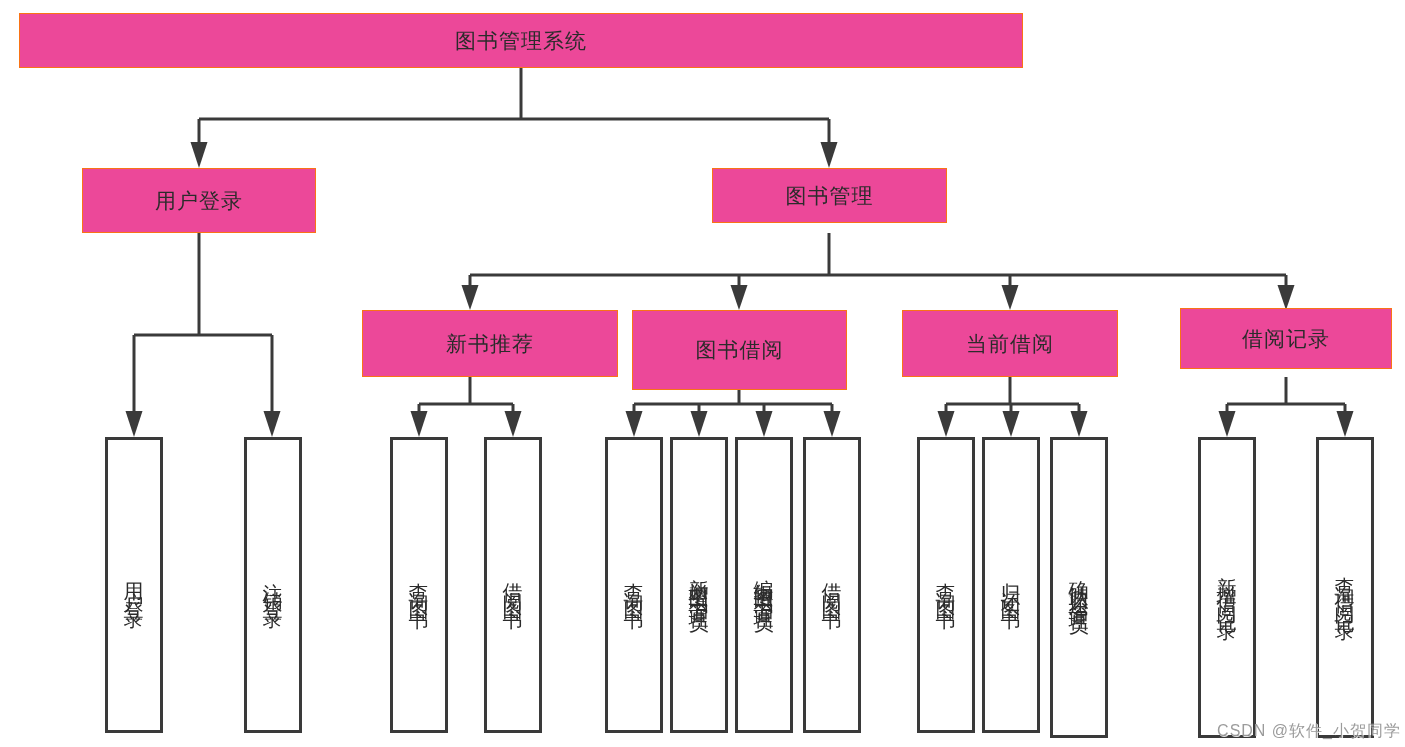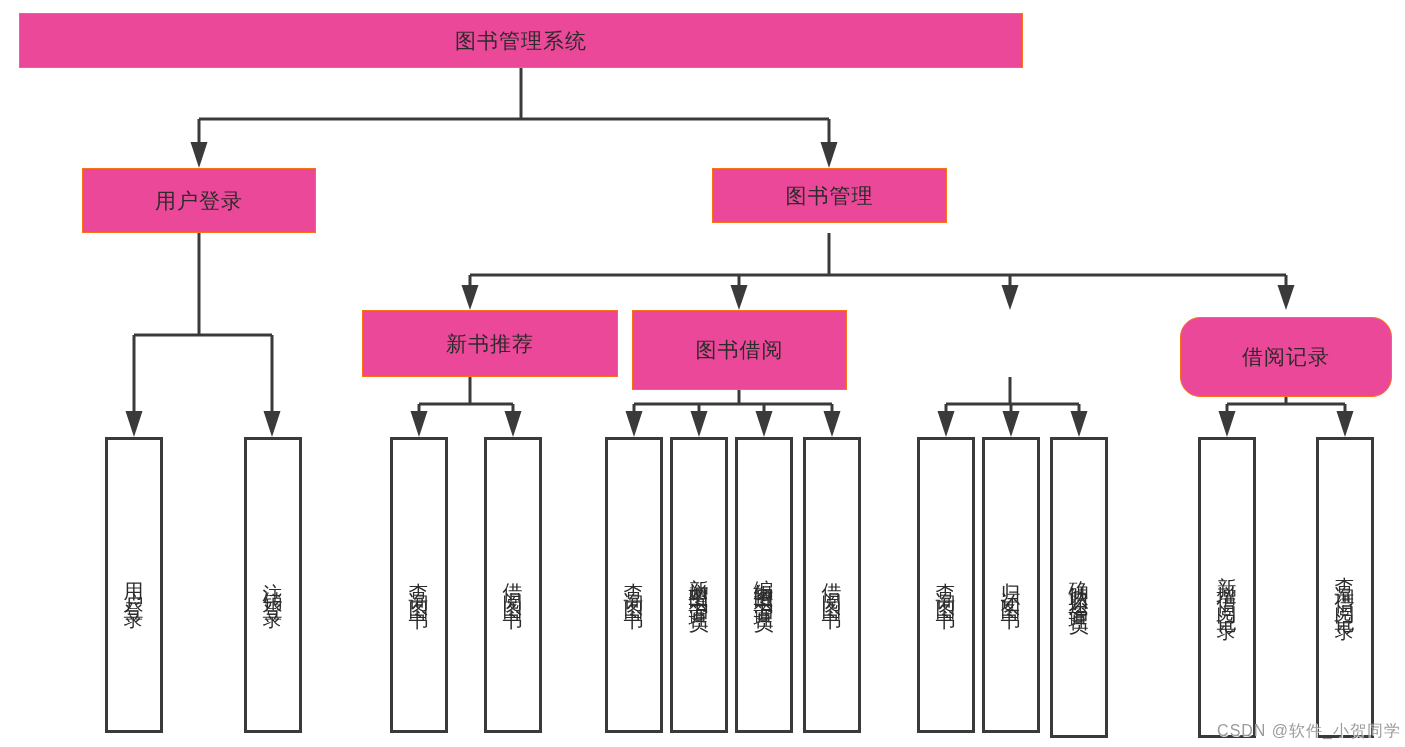--- a/index.html
+++ b/index.html
@@ -147,21 +147,24 @@
   <div class="node" style="left:712px; top:168px; width:235px; height:55px;">
     <span>图书管理</span>
   </div>
 
   <div class="node" style="left:362px; top:310px; width:256px; height:67px;">
     <span>新书推荐</span>
   </div>
   <div class="node" style="left:632px; top:310px; width:215px; height:80px;">
     <span>图书借阅</span>
   </div>
-  <div class="node" style="left:1180px; top:317px; width:212px; height:80px;border-radius:20px;">
+  <div class="node" style="left:902px; top:310px; width:216px; height:67px;">
+    <span>当前借阅</span>
+  </div>
+  <div class="node" style="left:1180px; top:308px; width:212px; height:61px;">
     <span>借阅记录</span>
   </div>
 
   <div class="leaf" style="left:105px;">
     <span class="vtext">用户登录</span>
   </div>
   <div class="leaf" style="left:244px;">
     <span class="vtext">注销登录</span>
   </div>
 

